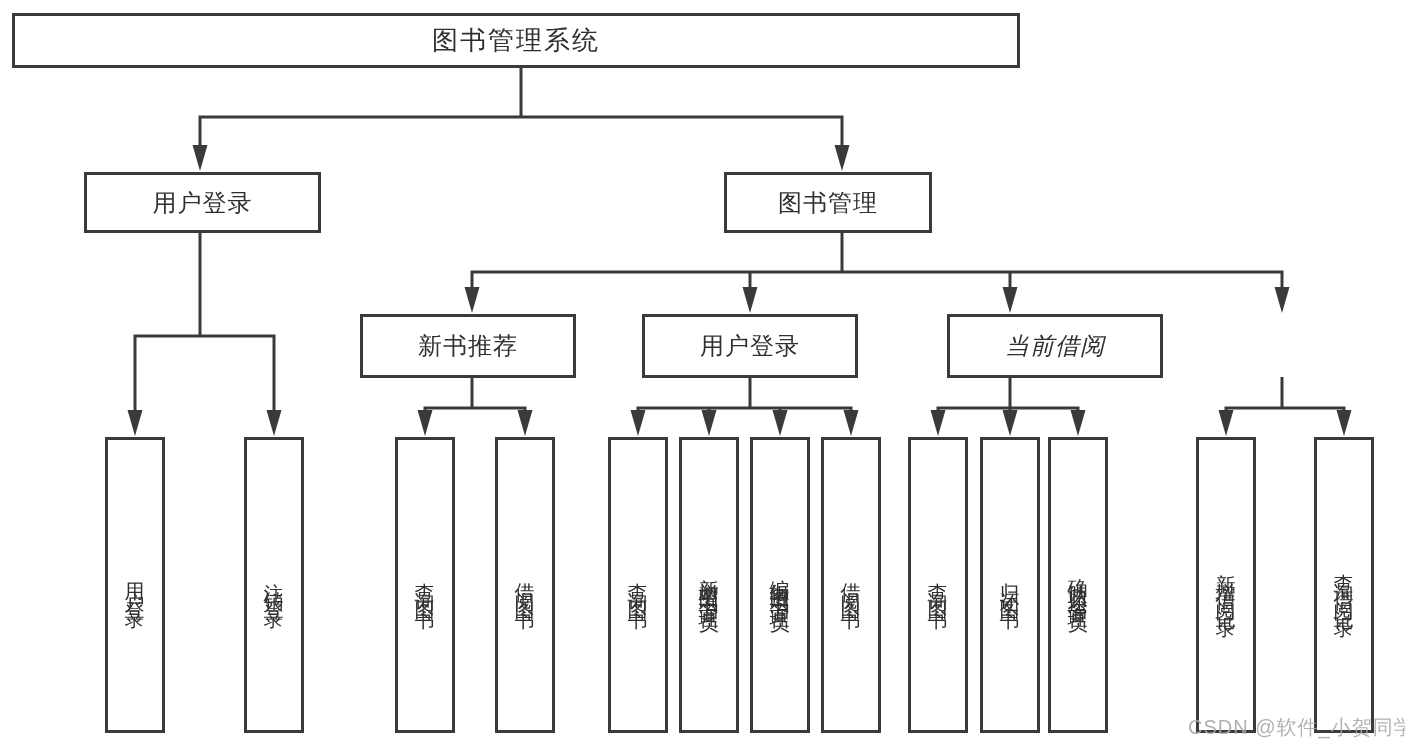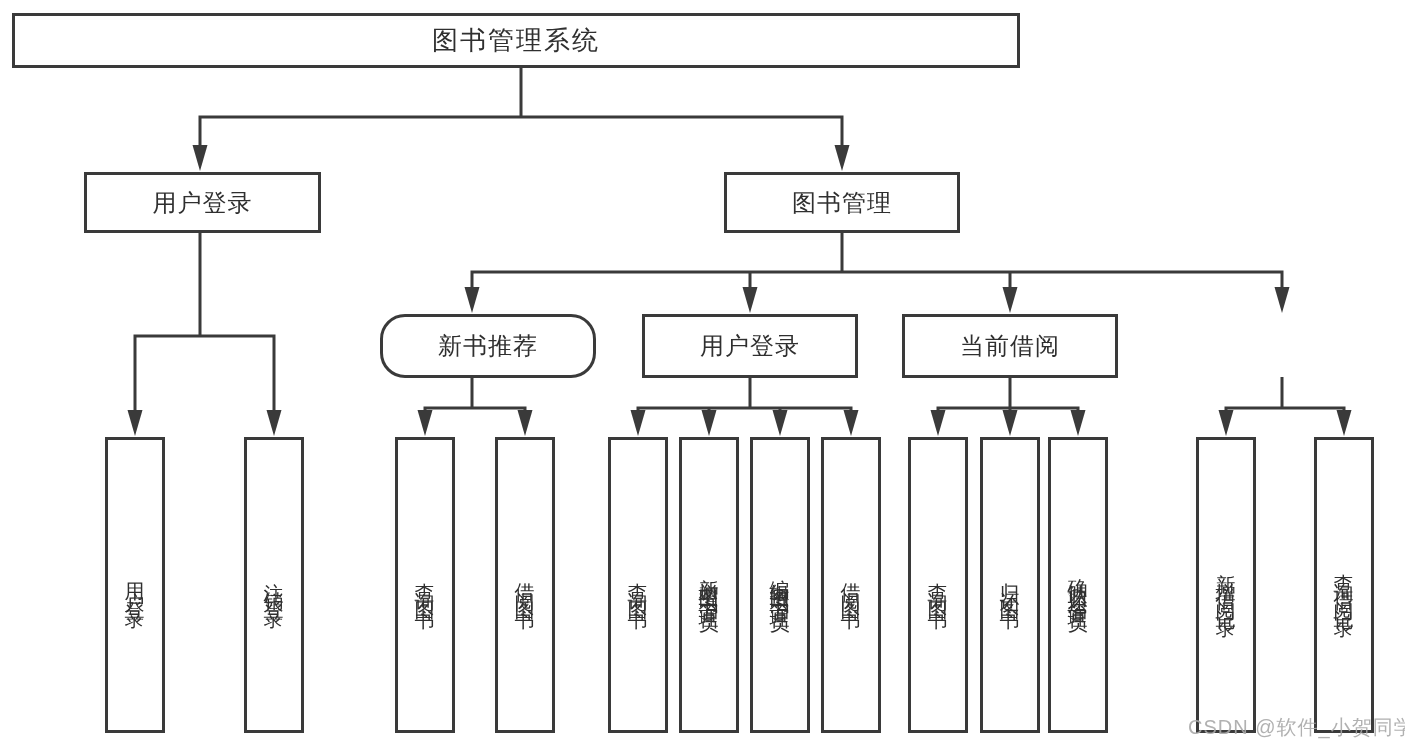--- a/index.html
+++ b/index.html
@@ -82,31 +82,31 @@
     </g>
   </svg>
 
   <div class="node root-node">
     <span>图书管理系统</span>
   </div>
 
   <div class="node l2-node" style="left:84px; width:237px;">
     <span>用户登录</span>
   </div>
-  <div class="node l2-node" style="left:724px; width:236px;">
+  <div class="node l2-node" style="left:724px; width:208px;">
     <span>图书管理</span>
   </div>
 
-  <div class="node l3-node" style="left:380px;border-radius:25px;">
+  <div class="node l3-node" style="left:360px;">
     <span>新书推荐</span>
   </div>
   <div class="node l3-node" style="left:642px;">
     <span>用户登录</span>
   </div>
-  <div class="node l3-node" style="left:902px;">
+  <div class="node l3-node" style="left:947px;font-style:italic;">
     <span>当前借阅</span>
   </div>
 
   <div class="node leaf" style="left:105px;">
     <span class="vtext">用户登录</span>
   </div>
   <div class="node leaf" style="left:244px;">
     <span class="vtext">注销登录</span>
   </div>
 

